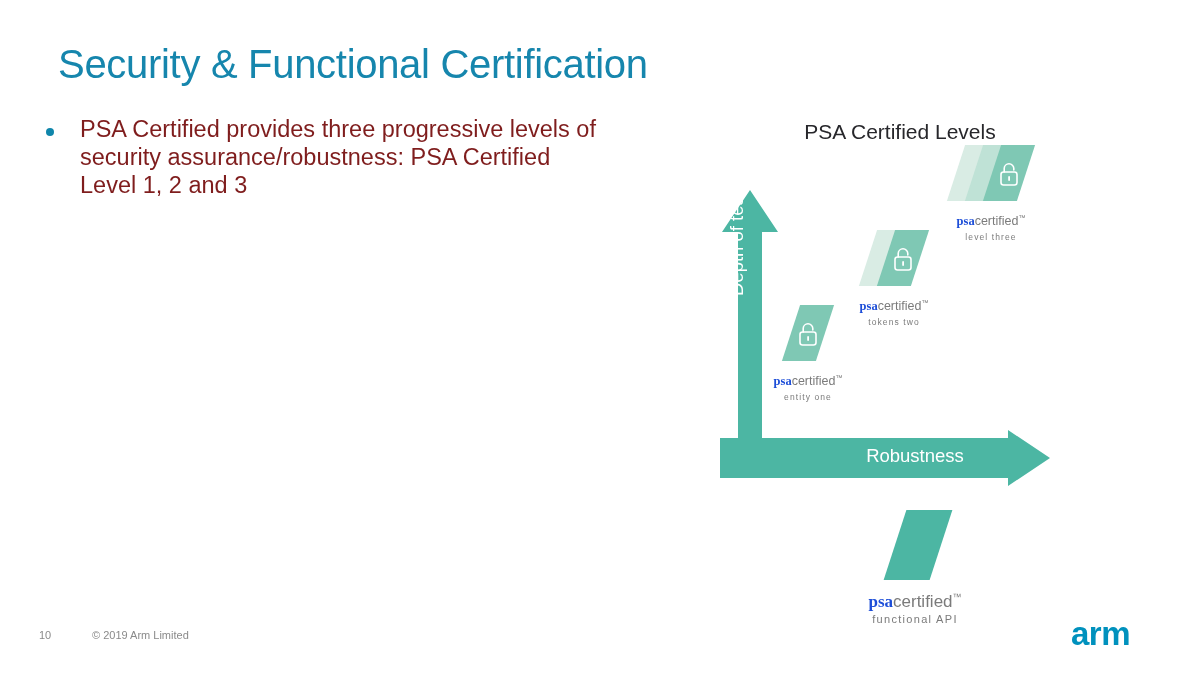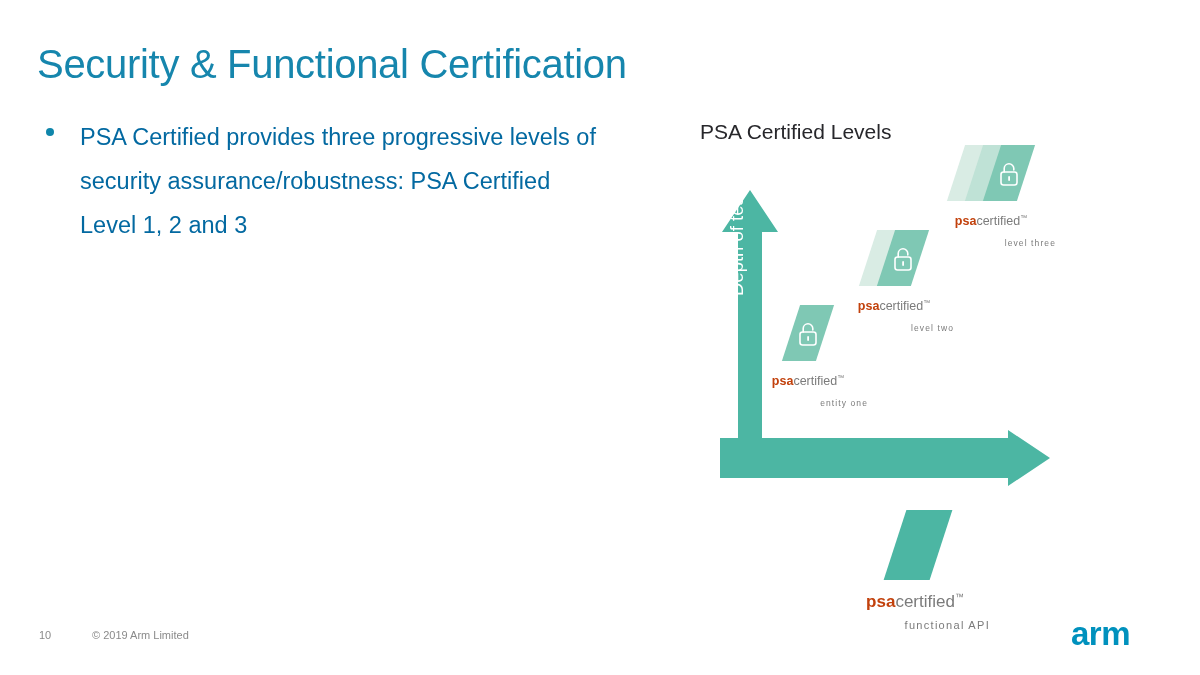--- a/index.html
+++ b/index.html
@@ -14,43 +14,43 @@
     position: relative;
     width: 1200px;
     height: 675px;
     background: #ffffff;
     overflow: hidden;
   }
 
   
   #slide-title {
     position: absolute;
-    left: 37px;
+    left: 58px;
     top: 42px;
     font-size: 40px;
     font-weight: 400;
     color: #1686ad;
     letter-spacing: -0.3px;
     white-space: nowrap;
   }
 
   
   .bullet-list {
     position: absolute;
     left: 42px;
     top: 115px;
     width: 560px;
   }
   .bullet-item {
     position: relative;
     padding-left: 38px;
     margin-bottom: 37px;
     font-size: 23.5px;
-    line-height: 44px;
-    color: #0369a1;
+    line-height: 28px;
+    color: #7f1d1d;
   }
   .bullet-dot {
     position: absolute;
     left: 4px;
     top: 13px;
     width: 8px;
     height: 8px;
     border-radius: 50%;
     background: #0f86ab;
   }
@@ -61,20 +61,21 @@
     left: 700px;
     top: 120px;
     width: 400px;
     height: 400px;
   }
   #diagram-title {
     position: absolute;
     left: 0;
     top: 0;
     width: 400px;
+    text-align: center;
     font-size: 21px;
     color: #27272b;
   }
 
   
   .axis-arrow {
     position: absolute;
   }
   #y-arrow { left: 20px; top: 70px; }
   #x-arrow { left: 20px; top: 310px; }
@@ -127,37 +128,37 @@
     width: 22px;
     height: 26px;
   }
   .wordmark {
     font-size: 12.5px;
     line-height: 14px;
     white-space: nowrap;
   }
   .wordmark .psa {
     font-weight: bold;
-    color: #c2410c;
+    color: #1d4ed8;
+    font-family: Liberation Serif, serif;
   }
   .wordmark .certified {
     color: #7b7b7b;
   }
   .wordmark .tm {
     font-size: 7px;
     vertical-align: super;
     color: #7b7b7b;
   }
   .sublabel {
     font-size: 8.5px;
     letter-spacing: 1.1px;
     color: #7b7b7b;
-    margin-top: 10px;
+    margin-top: 4px;
     white-space: nowrap;
-    text-align: right;
   }
 
   #badge-level-one   { left: 48px;  top: 185px; width: 120px; }
   #badge-level-two   { left: 134px; top: 110px; width: 120px; }
   #badge-level-three { left: 226px; top: 25px;  width: 130px; }
 
   
   #badge-functional {
     position: absolute;
     left: 840px;
@@ -230,20 +231,21 @@
 
     <svg id="y-arrow" class="axis-arrow" width="60" height="260" viewBox="0 0 60 260">
       <polygon points="30,0 58,42 42,42 42,260 18,260 18,42 2,42" fill="#4cb6a3"></polygon>
     </svg>
 
     <svg id="x-arrow" class="axis-arrow" width="330" height="60" viewBox="0 0 330 60">
       <polygon points="0,8 288,8 288,0 330,28 288,56 288,48 0,48" fill="#4cb6a3"></polygon>
     </svg>
 
     <div id="y-axis-label" class="axis-label">Depth of testing</div>
+    <div id="x-axis-label" class="axis-label">Robustness</div>
 
     <div class="badge" id="badge-level-one">
       <div class="badge-marks" style="width:46px;">
         <div class="para p3" style="left:6px;"></div>
         <svg class="lock-svg" style="left:12px;" viewBox="0 0 22 26">
           <rect x="3" y="11" width="16" height="13" rx="2.5" fill="none" stroke="#ffffff" stroke-width="1.6"></rect>
           <path d="M6.2 11 V7.6 A4.8 4.8 0 0 1 15.8 7.6 V9" fill="none" stroke="#ffffff" stroke-width="1.6" stroke-linecap="round"></path>
           <rect x="10.2" y="15" width="1.8" height="5" rx="0.9" fill="#ffffff"></rect>
         </svg>
       </div>
@@ -259,21 +261,21 @@
         <div class="para p3" style="left:24px;"></div>
         <svg class="lock-svg" style="left:30px;" viewBox="0 0 22 26">
           <rect x="3" y="11" width="16" height="13" rx="2.5" fill="none" stroke="#ffffff" stroke-width="1.6"></rect>
           <path d="M6.2 11 V7.6 A4.8 4.8 0 0 1 15.8 7.6 V9" fill="none" stroke="#ffffff" stroke-width="1.6" stroke-linecap="round"></path>
           <rect x="10.2" y="15" width="1.8" height="5" rx="0.9" fill="#ffffff"></rect>
         </svg>
       </div>
       <div class="wordmark">
         <span class="psa">psa</span><span class="certified">certified</span><span class="tm">™</span>
       </div>
-      <div class="sublabel">level two</div>
+      <div class="sublabel">tokens two</div>
     </div>
 
     <div class="badge" id="badge-level-three">
       <div class="badge-marks" style="width:82px;">
         <div class="para p1" style="left:6px;"></div>
         <div class="para p2" style="left:24px;"></div>
         <div class="para p3" style="left:42px;"></div>
         <svg class="lock-svg" style="left:48px;" viewBox="0 0 22 26">
           <rect x="3" y="11" width="16" height="13" rx="2.5" fill="none" stroke="#ffffff" stroke-width="1.6"></rect>
           <path d="M6.2 11 V7.6 A4.8 4.8 0 0 1 15.8 7.6 V9" fill="none" stroke="#ffffff" stroke-width="1.6" stroke-linecap="round"></path>

